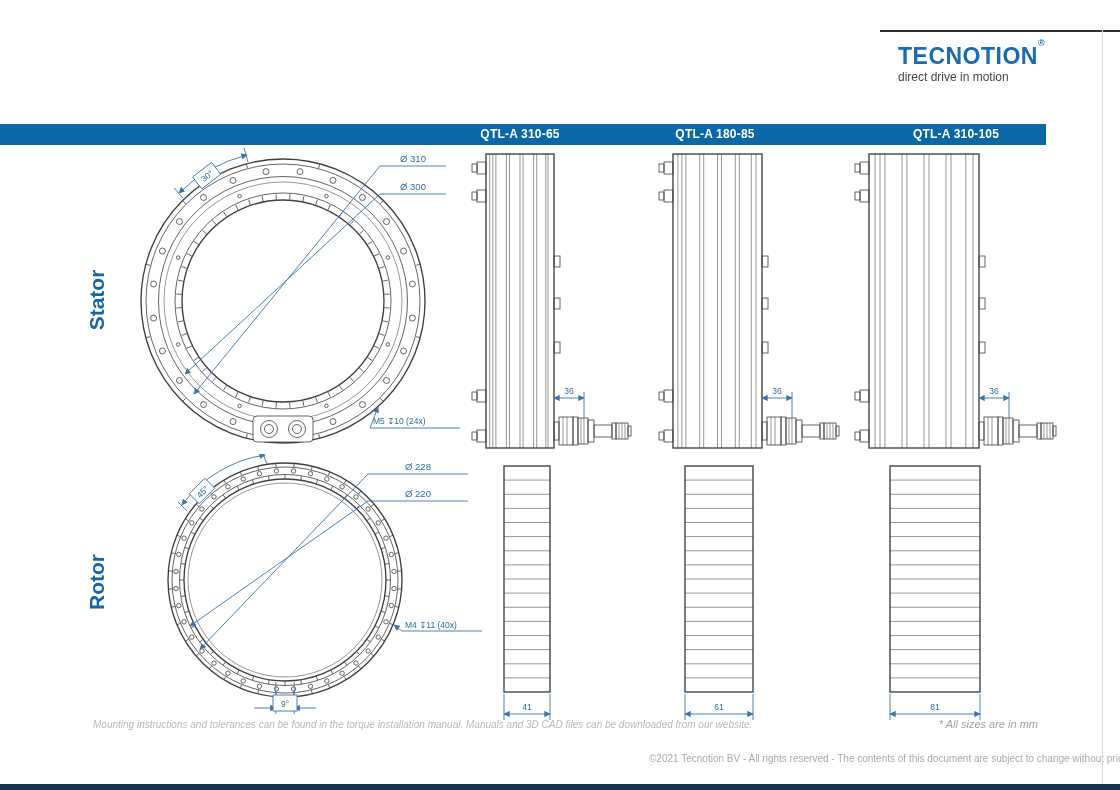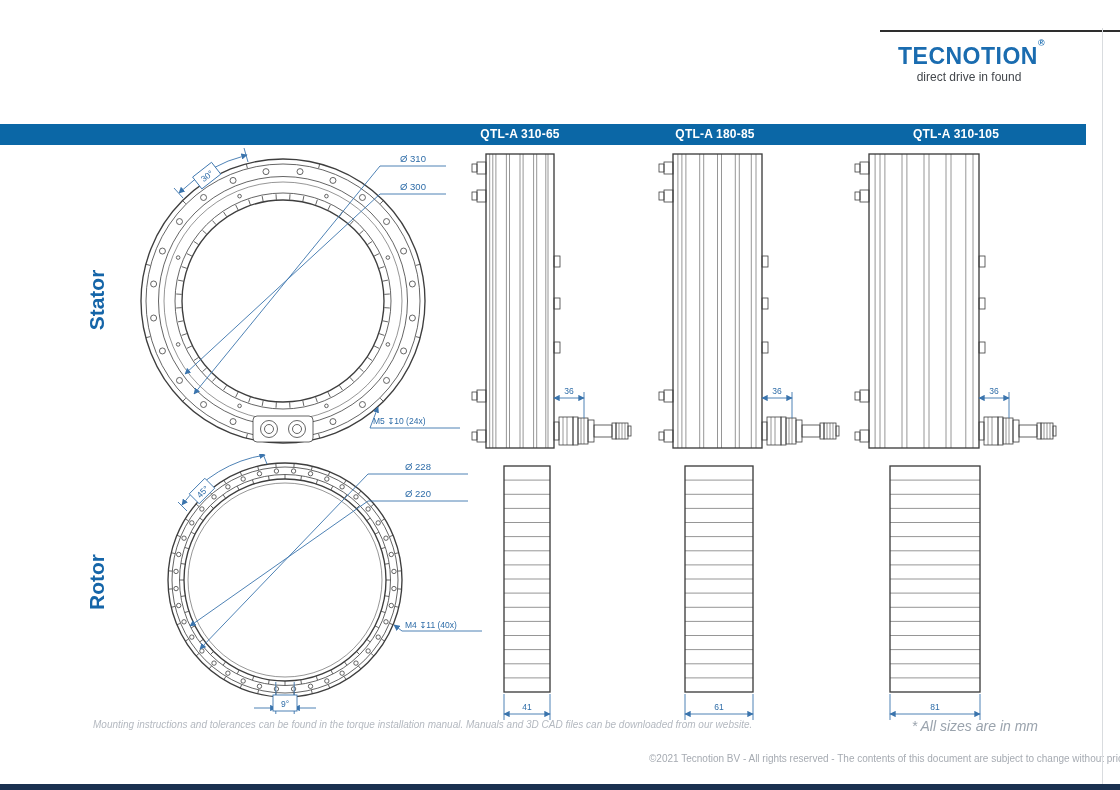--- a/index.html
+++ b/index.html
@@ -2,28 +2,28 @@
 <html><head>
 <meta charset="utf-8">
 <style>
   html,body{margin:0;padding:0;background:#ffffff;}
   body{font-family:"Liberation Sans","DejaVu Sans",sans-serif;}
   #page{position:relative;width:1120px;height:790px;background:#fff;overflow:hidden;}
 
   .abs{position:absolute;}
 
   
-  #logo{position:absolute;left:898px;top:38px;width:142px;text-align:center;}
+  #logo{position:absolute;left:898px;top:38px;width:142px;}
   #brand{font-weight:bold;font-size:23px;letter-spacing:.5px;color:#1a6cb0;white-space:nowrap;}
   #brand sup{font-size:9px;vertical-align:18px;}
   #tagline{font-size:12px;color:#43474c;margin-top:0px;white-space:nowrap;}
   #top-rule{position:absolute;left:880px;top:30px;width:240px;height:2px;background:#2e2e2e;}
 
   
-  #header-bar{position:absolute;left:0;top:124px;width:1046px;height:21px;background:#0b67a6;padding-left:40px;}
+  #header-bar{position:absolute;left:0;top:124px;width:1046px;height:21px;background:#0b67a6;}
   .model-label{position:absolute;top:0;height:21px;line-height:21px;color:#fff;
     font-size:12px;font-weight:bold;letter-spacing:.2px;transform:translateX(-50%);white-space:nowrap;}
 
   
   .section-label{position:absolute;width:90px;height:26px;text-align:center;
     font-size:21px;font-weight:bold;color:#1565a8;transform:rotate(-90deg);}
   #stator-label{left:53px;top:287px;}
   #rotor-label{left:53px;top:569px;}
 
   
@@ -31,35 +31,35 @@
   .plb{stroke-width:1.35 !important;}
   .thin{stroke-width:.55 !important;}
   .wfill{fill:#ffffff !important;}
   .dim, .dim *{fill:none;stroke:#3a74ad;stroke-width:.9;}
   .dimbox{fill:#ffffff !important;stroke:#3a74ad;stroke-width:.9;}
   .dtx{fill:#2f6da8;stroke:none !important;font-size:8.5px;font-family:"Liberation Sans","DejaVu Sans",sans-serif;}
   .dtx2{font-size:9.5px;}
 
   
   #footer-note{position:absolute;left:93px;top:719px;font-size:10px;font-style:italic;color:#b4b9c0;white-space:nowrap;}
-  #units-note{position:absolute;right:82px;top:718px;font-size:14px;font-style:italic;color:#9aa3ad;white-space:nowrap;}
+  #units-note{position:absolute;right:82px;top:718px;font-size:11px;font-style:italic;color:#9aa3ad;white-space:nowrap;}
   #copyright{position:absolute;left:649px;top:753px;font-size:10px;color:#a6abb2;white-space:nowrap;}
   #page-edge{position:absolute;left:1102px;top:28px;width:1px;height:756px;background:#d9dcdf;}
   #footer-bar{position:absolute;left:0;top:784px;width:1120px;height:6px;background:#1a3150;}
 </style>
 </head>
 <body>
 
 <div id="page">
 
   <div id="top-rule"></div>
 
   <div id="logo">
     <div id="brand"><span>TECNOTION</span><sup>®</sup></div>
-    <div id="tagline">direct drive in found</div>
+    <div id="tagline">direct drive in motion</div>
   </div>
 
   <div id="header-bar">
     <span class="model-label" style="left:520px">QTL-A 310-65</span>
     <span class="model-label" style="left:715px">QTL-A 180-85</span>
     <span class="model-label" style="left:956px">QTL-A 310-105</span>
   </div>
 
   <div id="stator-label" class="section-label">Stator</div>
   <div id="rotor-label" class="section-label">Rotor</div>

